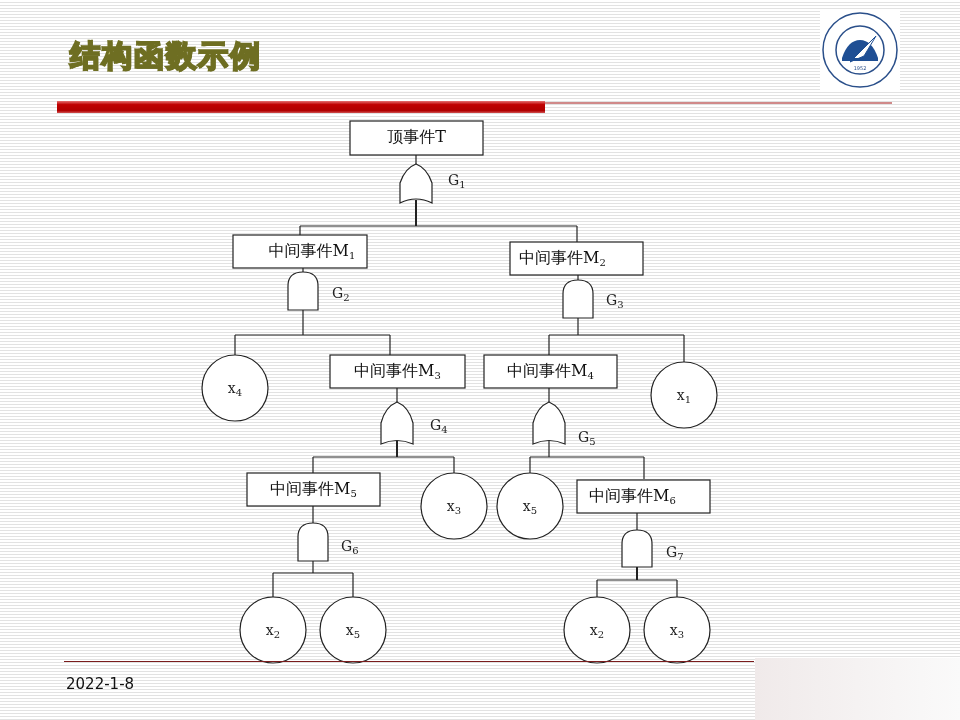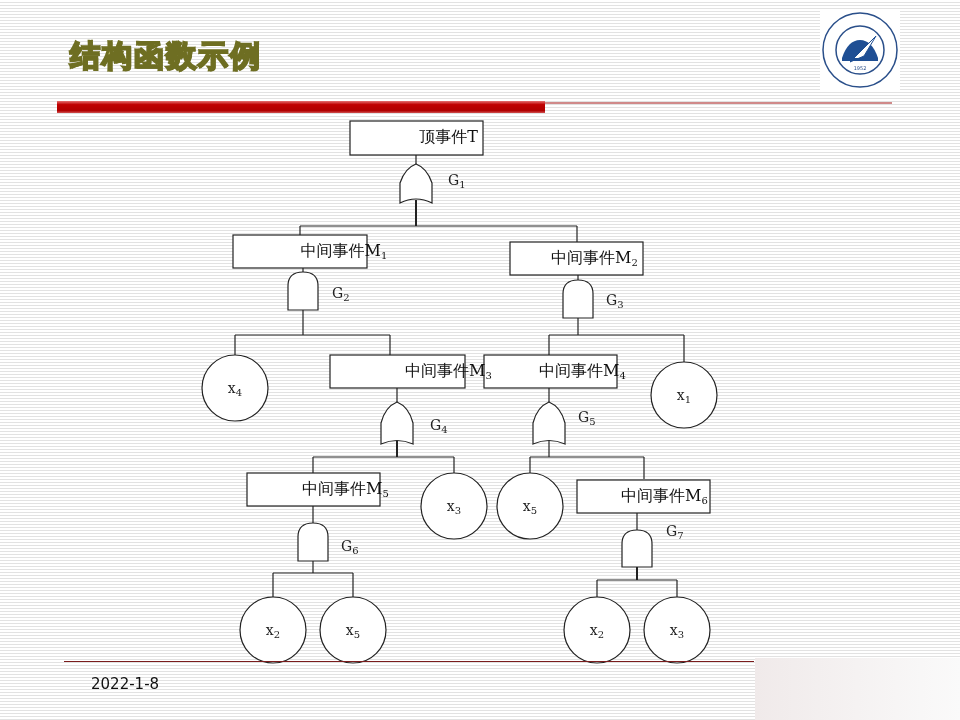--- a/index.html
+++ b/index.html
@@ -31,27 +31,27 @@
   }
   .bottom-line {
     position: absolute; left: 64px; top: 661px; width: 690px; height: 1px;
     background: #7a1c1c;
   }
   .bottom-fade {
     position: absolute; left: 755px; top: 658px; width: 205px; height: 62px;
     background: linear-gradient(to right, #f0eaea, #fafafa);
   }
   .date {
-    position: absolute; left: 91px; top: 675px;
+    position: absolute; left: 66px; top: 675px;
     font-family: "DejaVu Sans", sans-serif; font-size: 15px; color: #111;
   }
   svg.tree { position: absolute; left: 0; top: 0; }
   .node-label {
     position: absolute; font-size: 16px; color: #111; white-space: nowrap;
-    text-align: center; line-height: 1; padding-left: 32px;
+    text-align: center; line-height: 1;
   }
   .gate-label {
     position: absolute; font-size: 14px; color: #222;
   }
   .basic-label {
     position: absolute; font-size: 14px; color: #222; text-align: center;
   }
   sub { font-size: 10px; vertical-align: -3px; }
 </style>
 </head>
@@ -150,32 +150,32 @@
     <circle cx="353" cy="630" r="33" fill="#fff"></circle>
     <circle cx="597" cy="630" r="33" fill="#fff"></circle>
     <circle cx="677" cy="630" r="33" fill="#fff"></circle>
   </g>
 </svg>
 
 <div class="node-label" style="left:350px; top:129px; width:133px;">顶事件T</div>
 
 <div class="node-label" style="left:233px; top:243px; width:158px;"><span>中间事件</span>M<sub>1</sub></div>
 <div class="node-label" style="left:510px; top:250px; width:105px;"><span>中间事件</span>M<sub>2</sub></div>
-<div class="node-label" style="left:330px; top:363px; width:135px;margin-left:19px;"><span>中间事件</span>M<sub>3</sub></div>
+<div class="node-label" style="left:330px; top:363px; width:135px;"><span>中间事件</span>M<sub>3</sub></div>
 <div class="node-label" style="left:484px; top:363px; width:133px;"><span>中间事件</span>M<sub>4</sub></div>
 <div class="node-label" style="left:247px; top:481px; width:133px;"><span>中间事件</span>M<sub>5</sub></div>
 <div class="node-label" style="left:577px; top:488px; width:111px;"><span>中间事件</span>M<sub>6</sub></div>
 
 <div class="gate-label" style="left:448px; top:172px;"><span>G</span><sub>1</sub></div>
 <div class="gate-label" style="left:332px; top:285px;"><span>G</span><sub>2</sub></div>
 <div class="gate-label" style="left:606px; top:292px;"><span>G</span><sub>3</sub></div>
 <div class="gate-label" style="left:430px; top:417px;"><span>G</span><sub>4</sub></div>
-<div class="gate-label" style="left:578px; top:409px;"><span>G</span><sub>5</sub></div>
+<div class="gate-label" style="left:578px; top:429px;"><span>G</span><sub>5</sub></div>
 <div class="gate-label" style="left:341px; top:538px;"><span>G</span><sub>6</sub></div>
-<div class="gate-label" style="left:666px; top:523px;"><span>G</span><sub>7</sub></div>
+<div class="gate-label" style="left:666px; top:544px;"><span>G</span><sub>7</sub></div>
 
 <div class="basic-label" style="left:215px; top:380px; width:40px;"><span>x</span><sub>4</sub></div>
 <div class="basic-label" style="left:664px; top:387px; width:40px;"><span>x</span><sub>1</sub></div>
 <div class="basic-label" style="left:434px; top:498px; width:40px;"><span>x</span><sub>3</sub></div>
 <div class="basic-label" style="left:510px; top:498px; width:40px;"><span>x</span><sub>5</sub></div>
 <div class="basic-label" style="left:253px; top:622px; width:40px;"><span>x</span><sub>2</sub></div>
 <div class="basic-label" style="left:333px; top:622px; width:40px;"><span>x</span><sub>5</sub></div>
 <div class="basic-label" style="left:577px; top:622px; width:40px;"><span>x</span><sub>2</sub></div>
 <div class="basic-label" style="left:657px; top:622px; width:40px;"><span>x</span><sub>3</sub></div>
 

